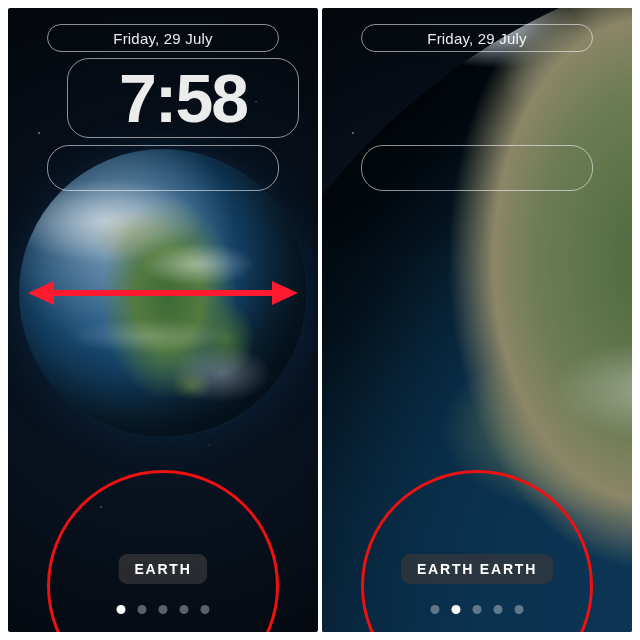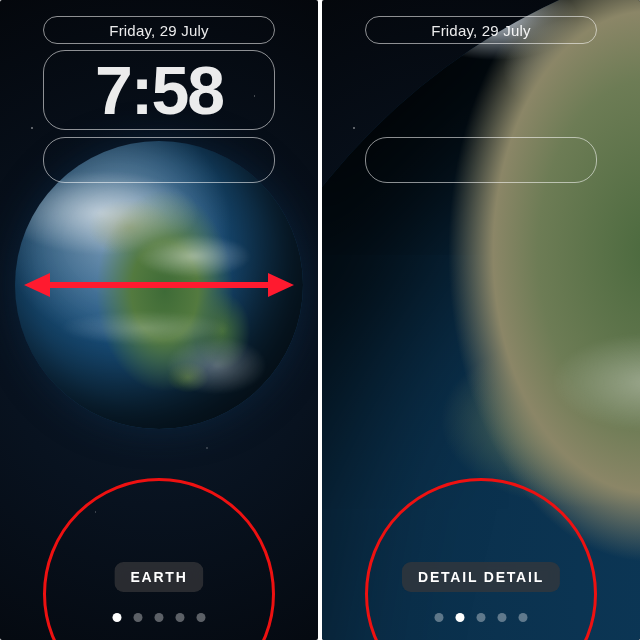--- a/index.html
+++ b/index.html
@@ -1,17 +1,17 @@
 <!DOCTYPE html>
 <html><head>
   <meta charset="utf-8">
   <style>
     * { margin: 0; padding: 0; box-sizing: border-box; }
     body { width: 640px; height: 640px; background: #fff; font-family: -apple-system, 'SF Pro Display', 'Helvetica Neue', Arial, sans-serif; overflow: hidden; }
-    .stage { display: flex; width: 640px; height: 640px; gap: 4px; padding: 0; }
+    .stage { display: flex; width: 640px; height: 640px; gap: 4px; padding: 8px; }
     .phone { flex: 1; position: relative; overflow: hidden; border-radius: 2px; }
     .bg-space { position: absolute; inset: 0; background: radial-gradient(circle at 50% 55%, #0c1a2a 0%, #08121f 40%, #04070c 100%); }
     .bg-space::after { content:""; position:absolute; inset:0; background-image:
         radial-gradient(1px 1px at 10% 20%, rgba(255,255,255,.35) 99%, transparent 100%),
         radial-gradient(1px 1px at 80% 15%, rgba(255,255,255,.25) 99%, transparent 100%),
         radial-gradient(1px 1px at 30% 80%, rgba(255,255,255,.2) 99%, transparent 100%),
         radial-gradient(1px 1px at 65% 70%, rgba(255,255,255,.18) 99%, transparent 100%),
         radial-gradient(1px 1px at 45% 40%, rgba(255,255,255,.22) 99%, transparent 100%);
     }
 
@@ -59,21 +59,21 @@
       background:
         radial-gradient(ellipse 140px 70px at 36% 34%, rgba(255,255,255,.35) 0%, rgba(255,255,255,0) 70%),
         radial-gradient(ellipse 100px 50px at 44% 22%, rgba(255,255,255,.3) 0%, rgba(255,255,255,0) 70%);
       filter: blur(2px);
     }
 
     
     .slot { position:absolute; left:50%; transform:translateX(-50%); border:1.5px solid rgba(255,255,255,.55); border-radius:22px; }
     .slot-date { top:16px; width:232px; height:28px; display:flex; align-items:center; justify-content:center; }
     .slot-date span { color:rgba(255,255,255,.92); font-size:15px; font-weight:500; letter-spacing:.2px; }
-    .slot-time { top:50px; width:232px; height:80px; display:flex; align-items:center; justify-content:center; }
+    .slot-time { top:50px; width:232px; height:80px; display:flex; align-items:center; justify-content:center;margin-left:20px; }
     .slot-time span { color:rgba(255,255,255,.92); font-size:68px; font-weight:700; letter-spacing:-2px; line-height:1; }
     .slot-bottom { top:137px; width:232px; height:46px; }
 
     
     .label-pill { position:absolute; left:50%; transform:translateX(-50%); bottom:48px; background:rgba(55,55,58,.72); backdrop-filter: blur(6px); color:#fff; font-size:14px; font-weight:600; letter-spacing:1.8px; padding:7px 16px; border-radius:9px; }
     .pager { position:absolute; left:50%; transform:translateX(-50%); bottom:18px; display:flex; gap:12px; }
     .pager .dot { width:9px; height:9px; border-radius:50%; background:rgba(255,255,255,.35); }
     .pager .dot.active { background:#fff; }
 
     
@@ -119,21 +119,21 @@
   <div class="phone">
     <div class="bg-space"></div>
     <div class="earth-close"></div>
 
     <div class="slot slot-date">
       <span>Friday, 29 July</span>
     </div>
     <div class="slot slot-bottom"></div>
 
     <div class="label-pill">
-      <span>DETAIL DETAIL</span>
+      <span>EARTH EARTH</span>
     </div>
     <div class="pager">
       <span class="dot"></span>
       <span class="dot active"></span>
       <span class="dot"></span>
       <span class="dot"></span>
       <span class="dot"></span>
     </div>
     <div class="circle-annot"></div>
   </div>

